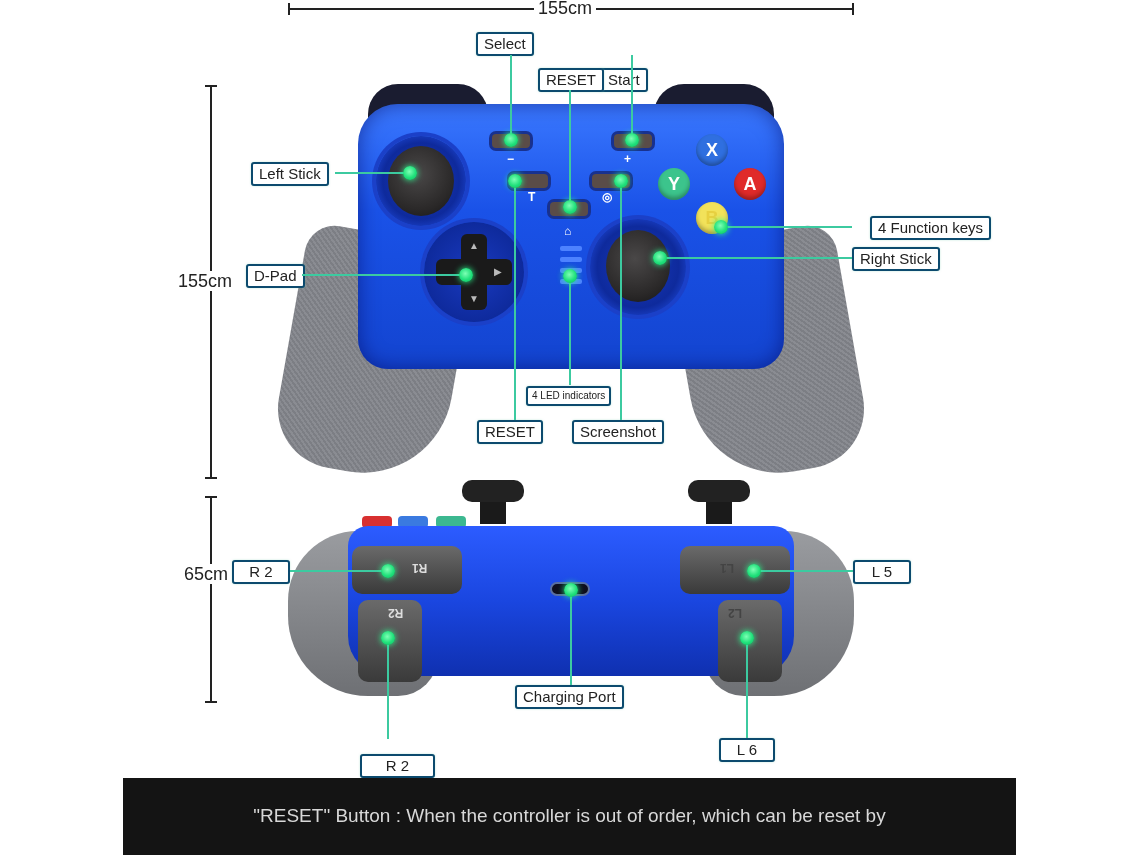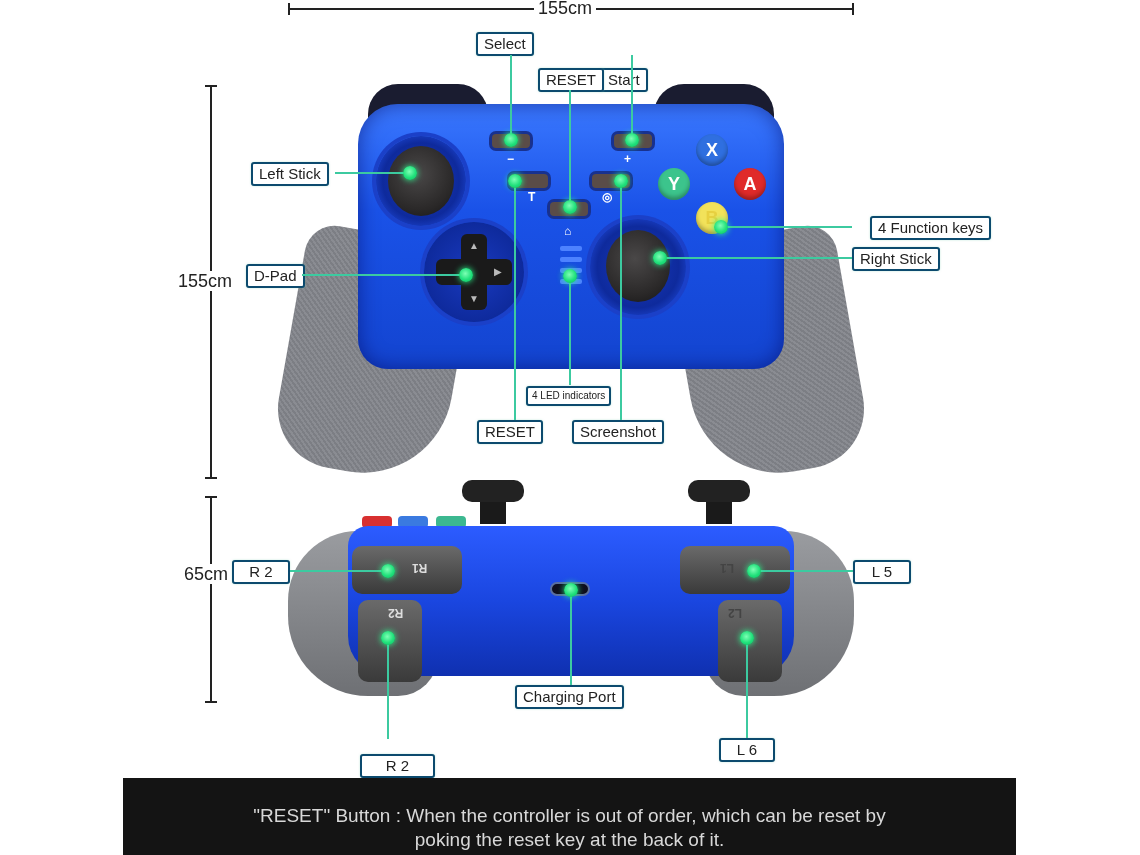--- a/index.html
+++ b/index.html
@@ -230,14 +230,13 @@
 <div class="dot" style="left:747px; top:638px;"></div>
 <div class="leader-v" style="left:746px; top:639px; height:100px;"></div>
 <div class="callout" style="left:719px; top:738px; width:56px; text-align:center;">L 6</div>
 
 <div class="dot" style="left:571px; top:590px;"></div>
 <div class="leader-v" style="left:570px; top:591px; height:94px;"></div>
 <div class="callout" style="left:515px; top:685px;">Charging Port</div>
 
 <div class="footer">
   <div>"RESET" Button : When the controller is out of order, which can be reset by</div>
-  <div>poking the reset key at the back of it.</div>
 </div>
 
 </body></html>

